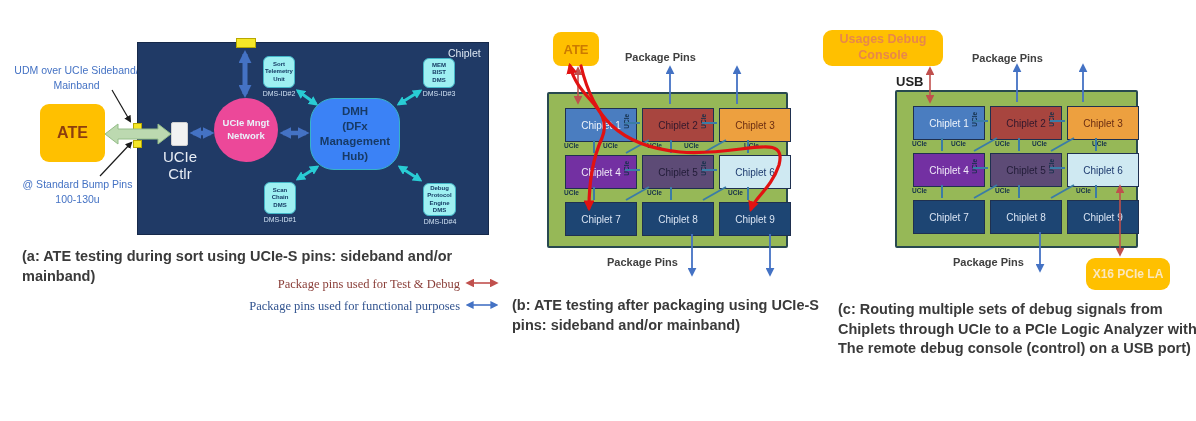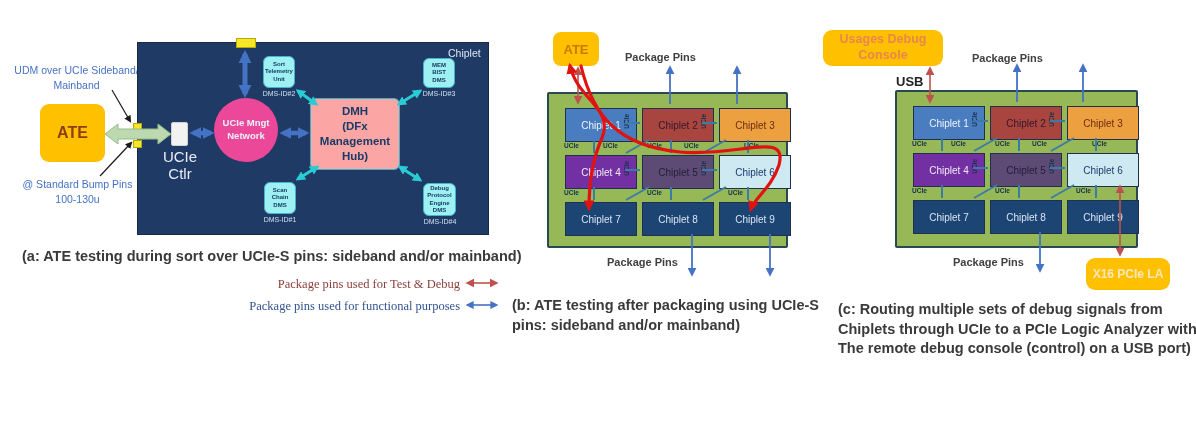--- a/index.html
+++ b/index.html
@@ -19,21 +19,21 @@
   .u{position:absolute;font-size:6.5px;font-weight:bold;color:#14304a;line-height:1}
   .uv{position:absolute;font-size:6.5px;font-weight:bold;color:#14304a;line-height:1;
       transform:rotate(-90deg)}
   .unit{position:absolute;background:#9ef0f2;border:1px solid #43b7c9;border-radius:6px;
         color:#143a63;font-weight:bold;font-size:6px;line-height:1.2;display:flex;
         align-items:center;justify-content:center;text-align:center}
   .dmsid{position:absolute;font-size:7px;color:#cfe0f2;text-align:center}
   .circle{position:absolute;border-radius:50%;background:#ec4899;color:#eaf1fa;font-weight:bold;
           font-size:9.5px;display:flex;align-items:center;justify-content:center;
           text-align:center;line-height:1.35}
-  .dmh{position:absolute;background:#fca5a5;border:1.5px solid #38b3c8;border-radius:6px;
+  .dmh{position:absolute;background:#3b82f6;border:1.5px solid #38b3c8;border-radius:24px;
        color:#173a66;font-weight:bold;font-size:11.5px;display:flex;align-items:center;
        justify-content:center;text-align:center;line-height:1.3}
   .pin{position:absolute;font-size:11px;color:#404040;font-weight:600}
   .legend{position:absolute;font-family:"Liberation Serif",serif;font-size:12.5px;
           text-align:right;width:230px}
   .figcap{position:absolute;font-style:italic;font-weight:bold;font-size:16px;
           color:#2c3a55;text-align:center}
   svg.overlay{position:absolute;left:0;top:0;pointer-events:none}
   .buslbl{position:absolute;font-size:5.5px;color:#2f4d2a;text-align:center;font-weight:bold}
   .bump{position:absolute;width:9px;height:8px;background:#f5e727;border:1px solid #b8a800}
@@ -91,21 +91,21 @@
 Chain
 DMS</div>
   <div class="dmsid" style="left:254px;top:216px;width:52px">DMS-ID#1</div>
 
   <div class="unit pre" style="left:423px;top:183px;width:33px;height:33px">Debug
 Protocol
 Engine
 DMS</div>
   <div class="dmsid" style="left:413px;top:218px;width:54px">DMS-ID#4</div>
 
-  <div class="abs cap" style="left:22px;top:247px;width:500px">(a: ATE testing during sort over UCIe-S pins: sideband and/or mainband)</div>
+  <div class="abs cap" style="left:22px;top:247px;width:500px">(a: ATE testing during sort using UCIe-S pins: sideband and/or mainband)</div>
 
   <div class="legend" style="left:230px;top:277px;color:#8a3e38">Package pins used for Test &amp; Debug</div>
   <div class="legend" style="left:230px;top:299px;color:#31538f">Package pins used for functional purposes</div>
 
   <div class="abs orangebox" style="left:553px;top:32px;width:46px;height:34px;
        font-size:13px;color:#cc7a00;border-radius:8px">ATE</div>
 
   <div class="pin" style="left:625px;top:51px">Package Pins</div>
 
   <div class="pkg" style="left:547px;top:92px;width:241px;height:156px">

